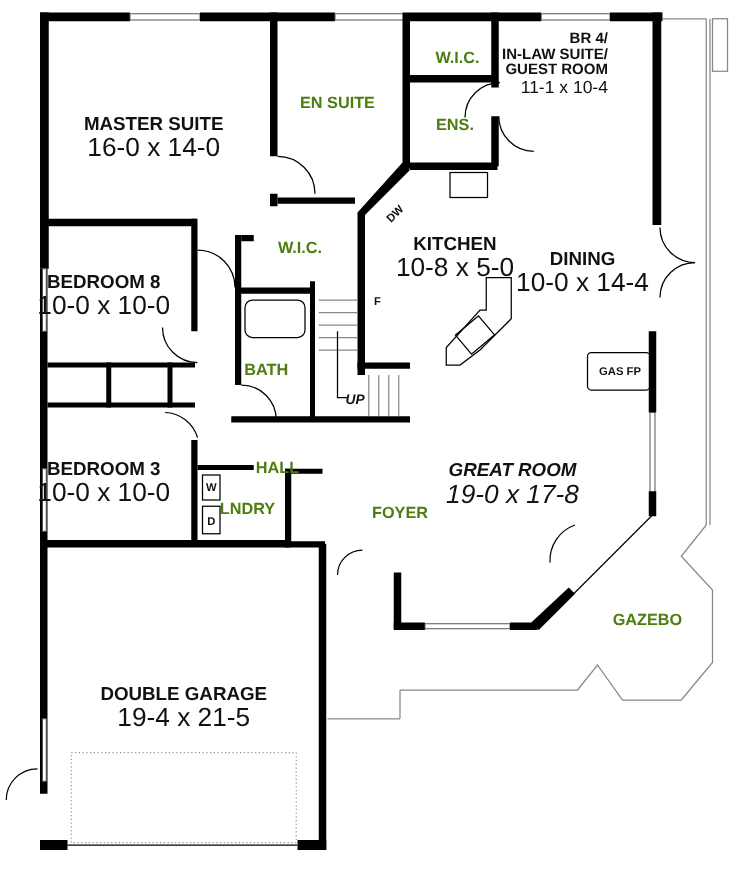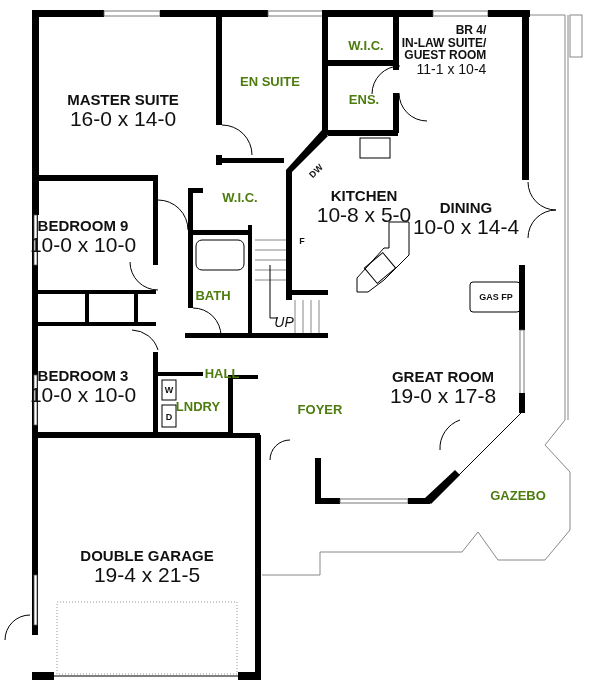--- a/index.html
+++ b/index.html
@@ -135,57 +135,57 @@
   <path class="thin" d="M460,420 A30,30 0 0 0 440,450"></path>
   <path class="thin" d="M270,460 A20,20 0 0 1 290,440"></path>
   <path class="thin" d="M5,640 A25,25 0 0 1 30,615"></path>
 </svg>
 
 <div class="lbl" style="left:123px;top:92px;">
   <span class="n">MASTER SUITE</span>
   <span class="d">16-0 x 14-0</span>
 </div>
 <div class="lbl" style="left:83px;top:218px;">
-  <span class="n">BEDROOM 9</span>
+  <span class="n">BEDROOM 8</span>
   <span class="d">10-0 x 10-0</span>
 </div>
 <div class="lbl" style="left:83px;top:368px;">
   <span class="n">BEDROOM 3</span>
   <span class="d">10-0 x 10-0</span>
 </div>
 <div class="lbl" style="left:444px;top:24px;text-align:right;">
   <span class="n" style="font-size:12px">BR 4/</span>
   <span class="n" style="font-size:12px">IN-LAW SUITE/</span>
   <span class="n" style="font-size:12px">GUEST ROOM</span>
   <span class="d" style="font-size:14px">11-1 x 10-4</span>
 </div>
 <div class="lbl" style="left:364px;top:188px;">
   <span class="n">KITCHEN</span>
   <span class="d">10-8 x 5-0</span>
 </div>
 <div class="lbl" style="left:466px;top:200px;">
   <span class="n">DINING</span>
   <span class="d">10-0 x 14-4</span>
 </div>
-<div class="lbl" style="left:443px;top:369px;">
+<div class="lbl" style="left:410px;top:369px;font-style:italic;">
   <span class="n">GREAT ROOM</span>
   <span class="d">19-0 x 17-8</span>
 </div>
 <div class="lbl" style="left:147px;top:548px;">
   <span class="n">DOUBLE GARAGE</span>
   <span class="d">19-4 x 21-5</span>
 </div>
 
 <div class="sm" style="left:270px;top:74px;">EN SUITE</div>
 <div class="sm" style="left:240px;top:190px;">W.I.C.</div>
 <div class="sm" style="left:366px;top:38px;">W.I.C.</div>
 <div class="sm" style="left:364px;top:92px;">ENS.</div>
 <div class="sm" style="left:213px;top:288px;">BATH</div>
 <div class="sm" style="left:222px;top:350px;margin-top:16px;">HALL</div>
 <div class="sm" style="left:198px;top:399px;">LNDRY</div>
 <div class="sm" style="left:290px;top:402px;margin-left:30px;">FOYER</div>
 <div class="sm" style="left:518px;top:488px;">GAZEBO</div>
 <div class="tiny" style="left:496px;top:292px;">GAS FP</div>
 <div class="tiny" style="left:316px;top:166px;transform:translateX(-50%) rotate(-45deg);">DW</div>
 <div class="tiny" style="left:302px;top:236px;">F</div>
-<div class="tiny" style="left:284px;top:314px;font-style:italic;font-weight:normal;font-size:14px;">UP</div>
+<div class="tiny" style="left:284px;top:314px;font-style:italic;font-weight:bold;font-size:11px;">UP</div>
 <div class="tiny" style="left:169px;top:385px;">W</div>
 <div class="tiny" style="left:169px;top:412px;">D</div>
 
 </body></html>

